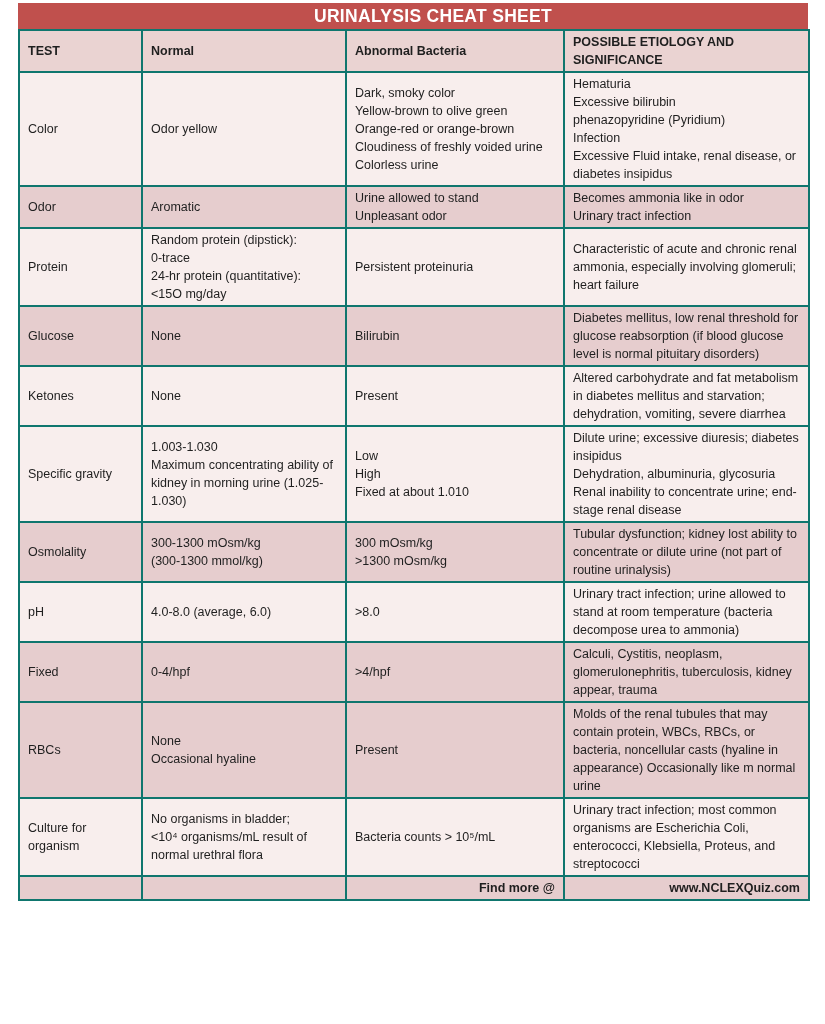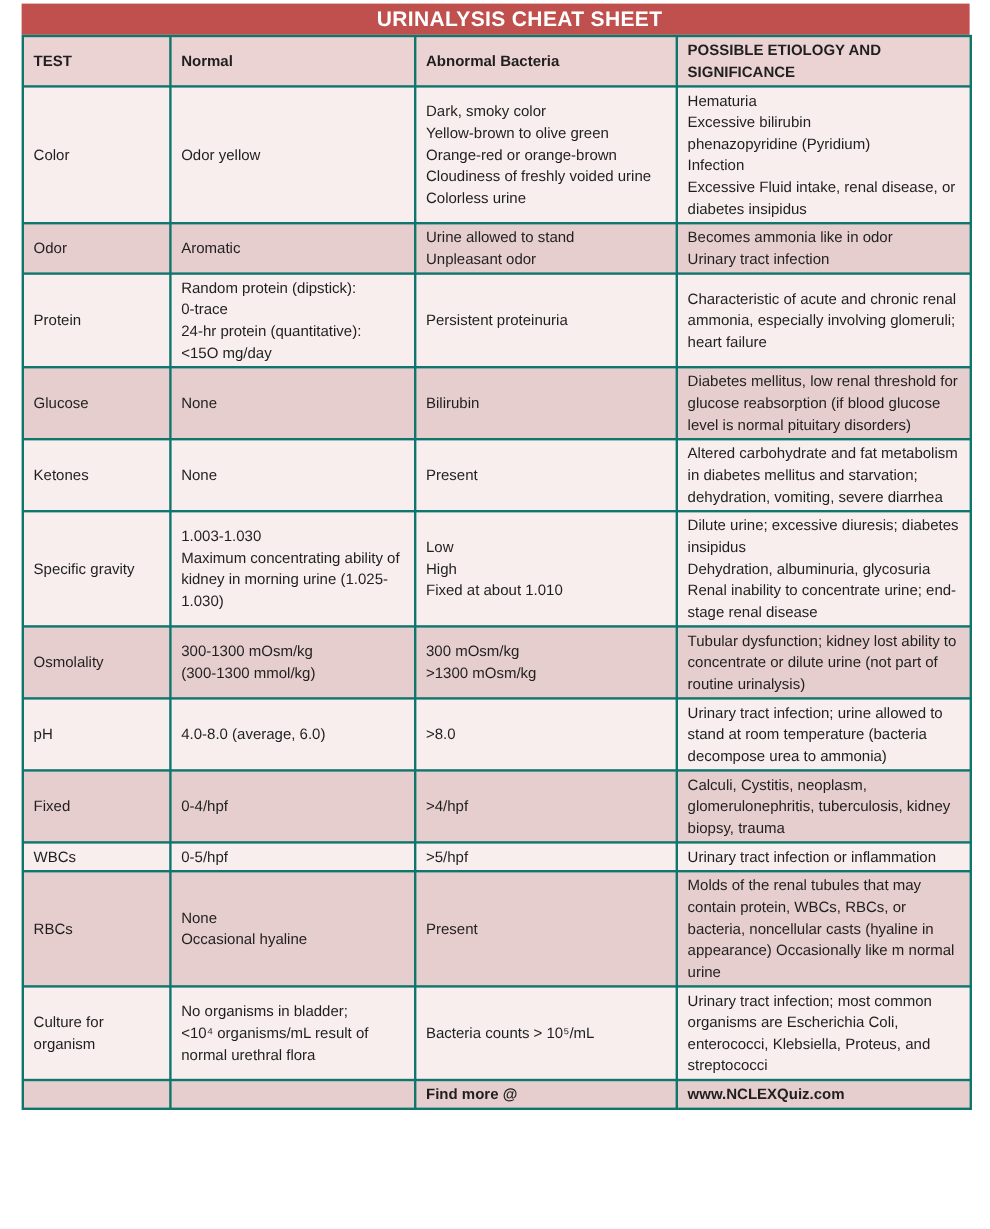--- a/index.html
+++ b/index.html
@@ -45,20 +45,21 @@
     text-align: left;
     font-weight: bold;
     background: var(--header-row-pink, #ead3d2);
   }
   tr.band-light td { background: var(--band-light, #f8eeed); }
   tr.band-dark  td { background: var(--band-dark,  #e6cdce); }
   tr.footer-row td {
     background: var(--band-dark, #e6cdce);
     font-weight: bold;
     height: 20px;
+    text-align: right;
   }
 </style>
 </head>
 <body>
 
 <div class="sheet">
   <div class="title-bar">URINALYSIS CHEAT SHEET</div>
 
   <table class="cheat-table">
     <colgroup>
@@ -141,27 +142,21 @@
         <tr class="data-row band-light">
     <td>pH</td>
     <td>4.0-8.0 (average, 6.0)</td>
     <td>&gt;8.0</td>
     <td>Urinary tract infection; urine allowed to stand at room temperature (bacteria decompose urea to ammonia)</td>
   </tr>
         <tr class="data-row band-dark">
     <td>Fixed</td>
     <td>0-4/hpf</td>
     <td>&gt;4/hpf</td>
-    <td>Calculi, Cystitis, neoplasm, glomerulonephritis, tuberculosis, kidney biopsy, trauma</td>
-  </tr>
-        <tr class="data-row band-light">
-    <td>WBCs</td>
-    <td>0-5/hpf</td>
-    <td>&gt;5/hpf</td>
-    <td>Urinary tract infection or inflammation</td>
+    <td>Calculi, Cystitis, neoplasm, glomerulonephritis, tuberculosis, kidney appear, trauma</td>
   </tr>
         <tr class="data-row band-dark">
     <td>RBCs</td>
     <td>None
 Occasional hyaline</td>
     <td>Present</td>
     <td>Molds of the renal tubules that may contain protein, WBCs, RBCs, or bacteria, noncellular casts (hyaline in appearance) Occasionally like m normal urine</td>
   </tr>
         <tr class="data-row band-light">
     <td>Culture for organism</td>

